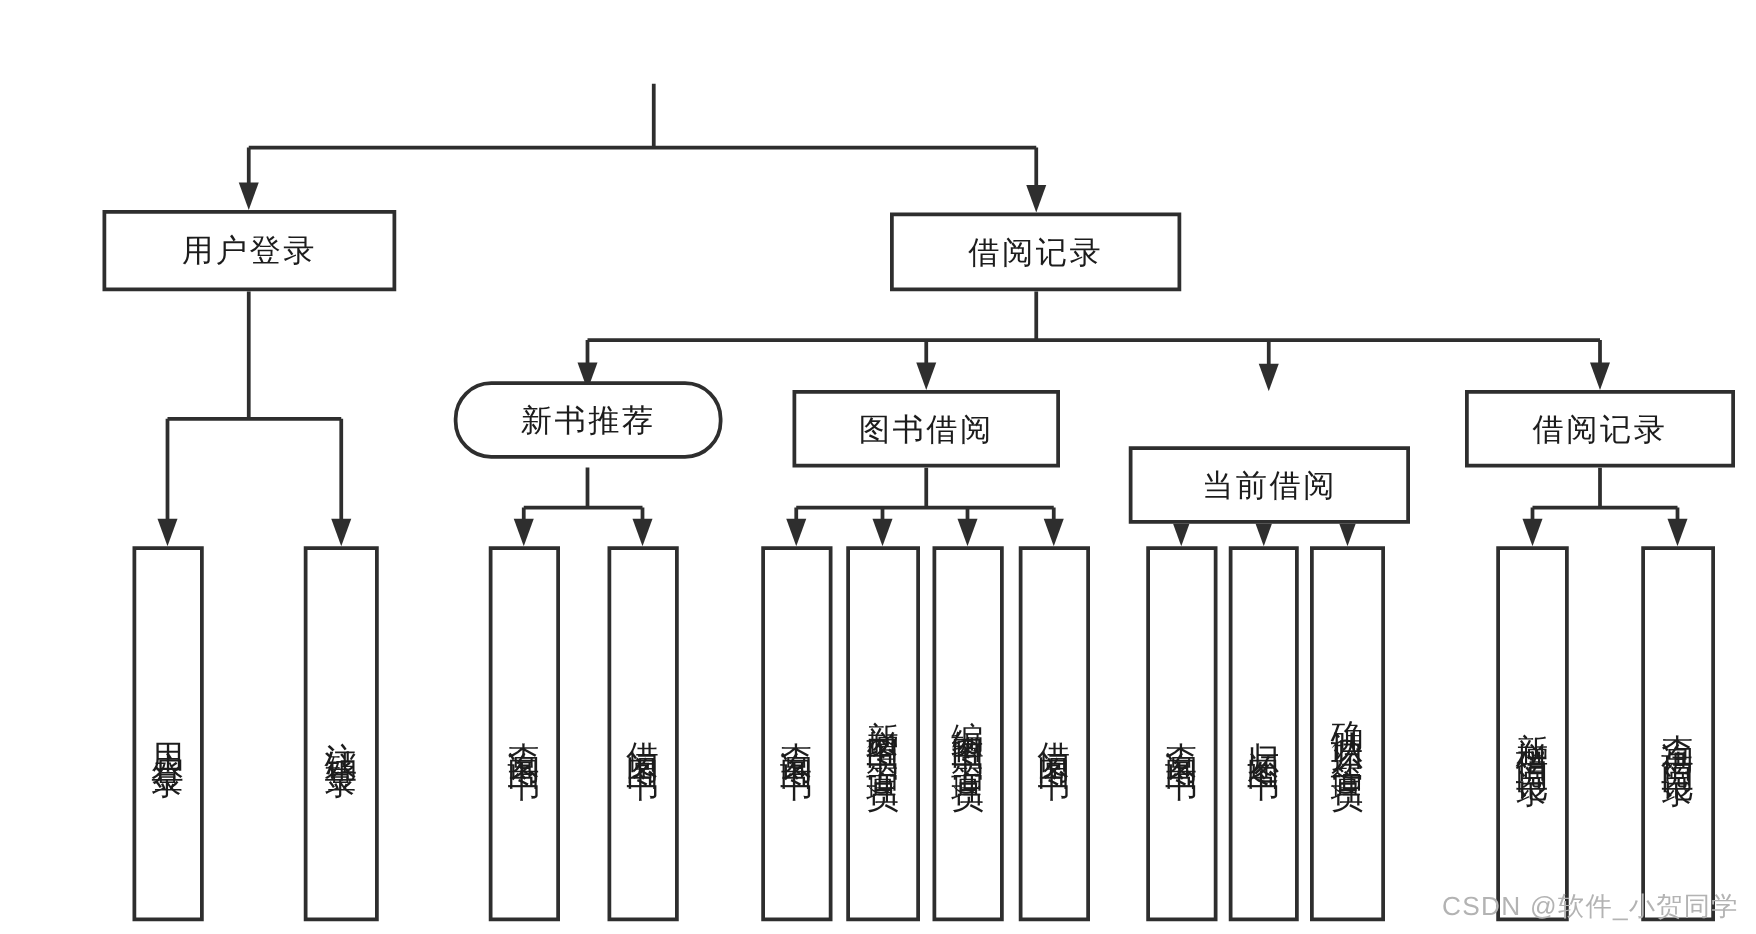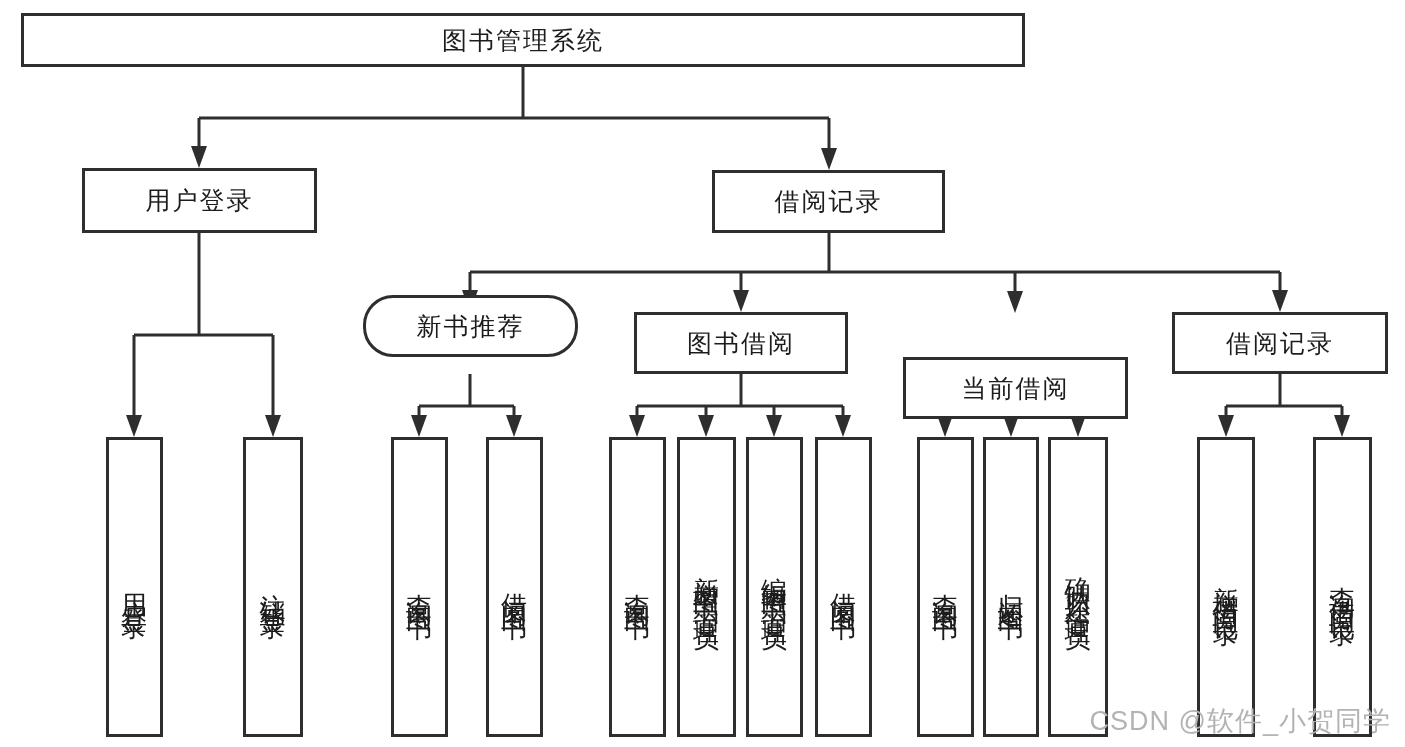--- a/index.html
+++ b/index.html
@@ -31,21 +31,21 @@
     writing-mode: vertical-rl;
     text-orientation: mixed;
     font-size: 26px;
     letter-spacing: 7px;
     line-height: 1;
   }
   .watermark {
     position: absolute;
     right: 14px;
     bottom: 8px;
-    font-size: 27px;
+    font-size: 21px;
     letter-spacing: 1px;
     color: #b3b3b3;
     white-space: nowrap;
   }
 </style>
 </head>
 <body>
 
 <div class="canvas">
 
@@ -75,32 +75,29 @@
       <polygon points="766,415 782,415 774,437"></polygon>
       <polygon points="835,415 851,415 843,437"></polygon>
       <polygon points="937,415 953,415 945,437"></polygon>
       <polygon points="1003,415 1019,415 1011,437"></polygon>
       <polygon points="1070,415 1086,415 1078,437"></polygon>
       <polygon points="1218,415 1234,415 1226,437"></polygon>
       <polygon points="1334,415 1350,415 1342,437"></polygon>
     </g>
   </svg>
 
-  <div class="node hnode" style="left:21px; top:13px; width:1004px; height:54px;">
-    <span class="label">图书管理系统</span>
-  </div>
 
   <div class="node hnode" style="left:82px; top:168px; width:235px; height:65px;">
     <span class="label">用户登录</span>
   </div>
   <div class="node hnode" style="left:712px; top:170px; width:233px; height:63px;">
     <span class="label">借阅记录</span>
   </div>
 
-  <div class="node hnode" style="left:363px; top:295px; width:215px; height:62px;border-radius:30px;">
+  <div class="node hnode" style="left:363px; top:305px; width:215px; height:62px;border-radius:30px;">
     <span class="label">新书推荐</span>
   </div>
   <div class="node hnode" style="left:634px; top:312px; width:214px; height:62px;">
     <span class="label">图书借阅</span>
   </div>
   <div class="node hnode" style="left:903px; top:313px; width:225px; height:62px;margin-top:44px;">
     <span class="label">当前借阅</span>
   </div>
   <div class="node hnode" style="left:1172px; top:312px; width:216px; height:62px;">
     <span class="label">借阅记录</span>

